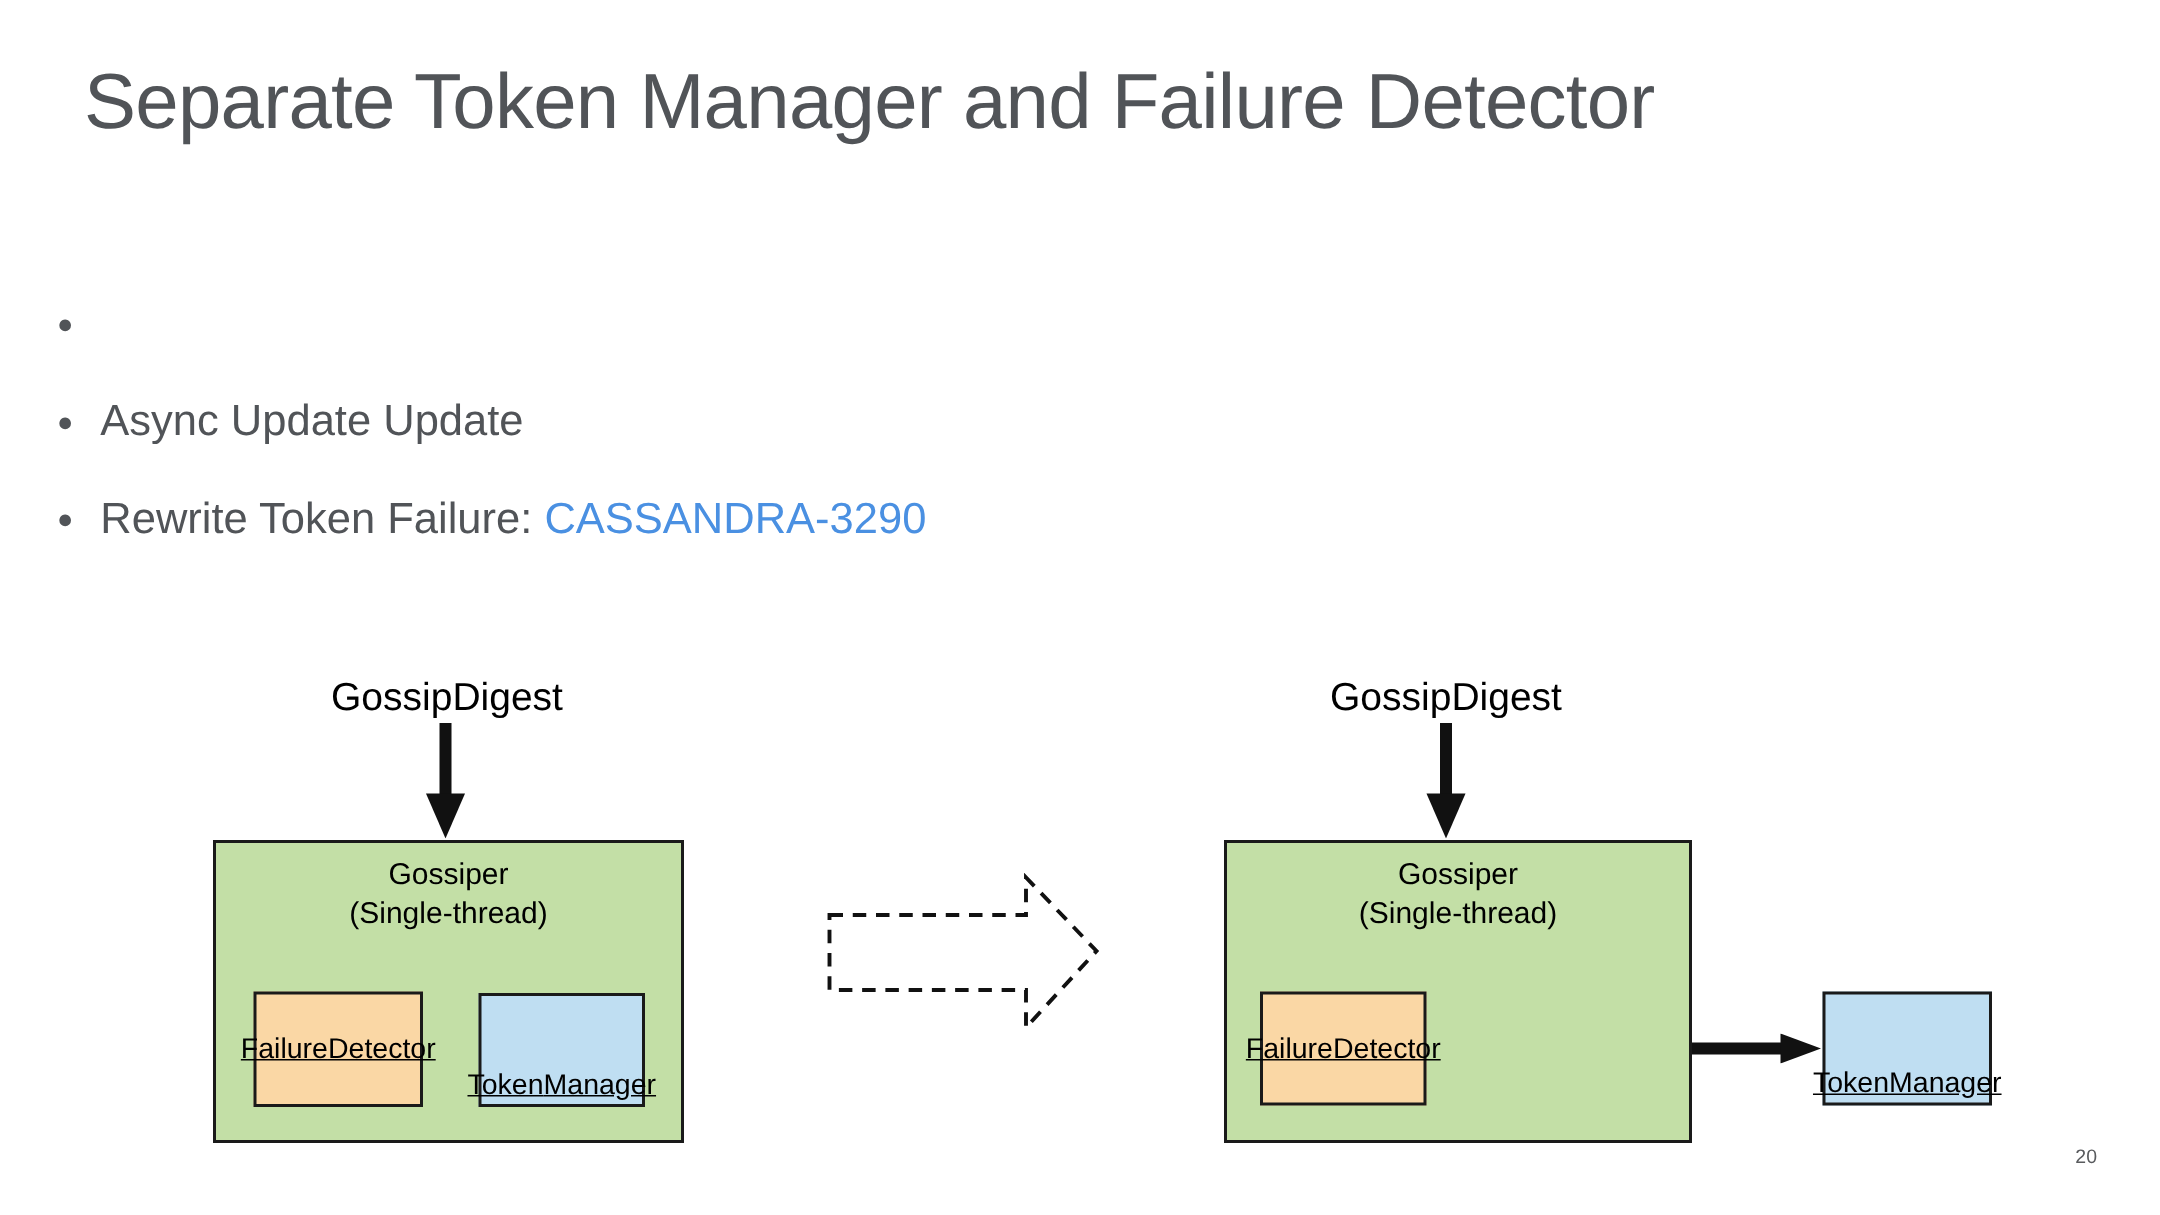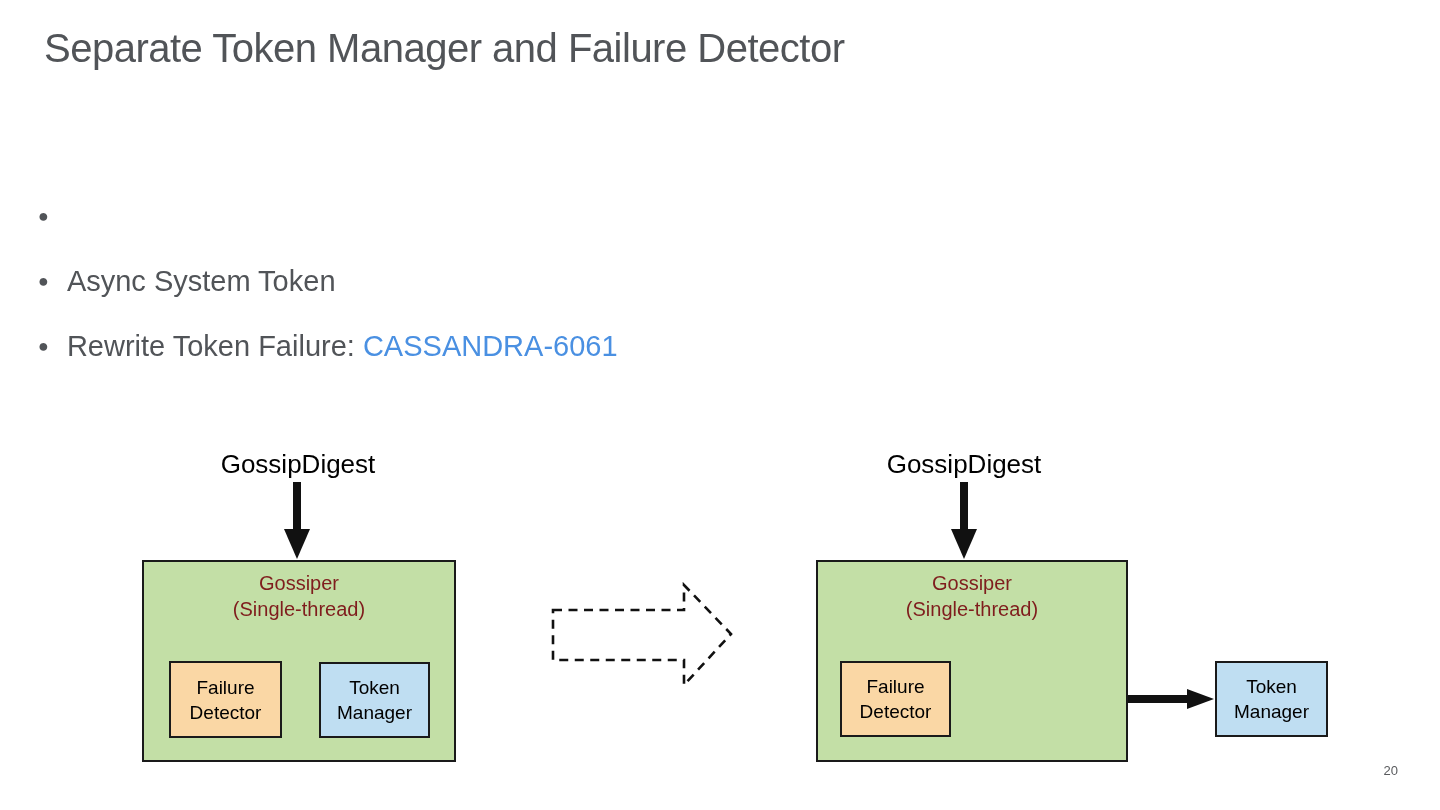--- a/index.html
+++ b/index.html
@@ -1,22 +1,22 @@
 <!DOCTYPE html>
 <html style="--title-text: #515458; --body-text: #515458; --link: #4a90e2; --gossiper-fill: #c3dfa6; --failure-fill: #fad7a5; --token-fill: #bfdef2; --diagram-border: #1a1a1a; --arrow: #111111;"><head>
 <meta charset="utf-8">
 <style>
   html,body{margin:0;padding:0;background:#fff;}
   .slide{
     position:relative;width:1440px;height:810px;background:#ffffff;
     font-family:"Liberation Sans","DejaVu Sans",sans-serif;overflow:hidden;
   }
   .title{
-    position:absolute;left:44px;top:26px;margin:0;
-    font-size:40px;font-weight:400;letter-spacing:-0.5px;
+    position:absolute;left:44px;top:26px;margin:12px;
+    font-size:52px;font-weight:400;letter-spacing:-0.5px;
     color:var(--title-text,#515458);white-space:nowrap;
   }
   .bullets{
     position:absolute;left:38px;top:198px;margin:0;padding:0;list-style:none;
   }
   .bullets li{
     display:flex;align-items:flex-start;gap:18px;
     font-size:29px;line-height:36px;color:var(--body-text,#515458);
     margin-bottom:29px;white-space:nowrap;
   }
@@ -32,55 +32,55 @@
     font-size:26px;line-height:24px;color:#000;white-space:nowrap;
   }
   .arrow-svg{position:absolute;display:block;}
   .green-box{
     position:absolute;box-sizing:border-box;
     background:var(--gossiper-fill,#c3dfa6);
     border:2px solid var(--diagram-border,#1a1a1a);
   }
   .green-title{
     position:absolute;left:0;right:0;top:8px;text-align:center;
-    font-size:20px;line-height:26px;color:#7f1d1d;
+    font-size:20px;line-height:26px;color:#000000;
   }
   .green-title span{display:block;}
   .inner-box{
     position:absolute;box-sizing:border-box;
     border:2px solid var(--diagram-border,#1a1a1a);
-    display:flex;flex-direction:column;align-items:center;justify-content:center;
-    font-size:19px;line-height:25px;color:#000;text-align:center;
+    display:flex;flex-direction:row;align-items:center;justify-content:center;
+    font-size:19px;line-height:25px;color:#000;text-align:center;text-decoration:underline;
   }
   .inner-box span{display:block;}
   .orange{background:var(--failure-fill,#fad7a5);}
-  .blue{background:var(--token-fill,#bfdef2);}
+  .blue{background:var(--token-fill,#bfdef2);align-items:flex-end;}
   .page-number{
     position:absolute;right:42px;top:763px;
     font-size:13px;font-weight:400;color:#595b5e;
   }
 </style>
 </head>
 <body>
 
 <div class="slide">
 
   <h1 class="title">Separate Token Manager and Failure Detector</h1>
 
   <ul class="bullets">
     <li>
       <span class="bullet-dot">●</span>
     </li>
     <li>
       <span class="bullet-dot">●</span>
-      <span>Async System Token</span>
+      <span>Async Update Update</span>
     </li>
     <li>
       <span class="bullet-dot">●</span>
-      <span><span>Rewrite Token Failure: </span><a class="link">CASSANDRA-6061</a></span>
+      <span><span>Rewrite Token Failure: </span><a class="link">CASSANDRA-3290</a></span>
     </li>
   </ul>
 
   <div class="gd-label" style="left:188px;top:452px;">GossipDigest</div>
 
   <svg class="arrow-svg" style="left:283px;top:482px;" width="28" height="77" viewBox="0 0 28 77">
     <rect x="10" y="0" width="8" height="50" fill="var(--arrow,#111)"></rect>
     <polygon points="1,47 27,47 14,77" fill="var(--arrow,#111)"></polygon>
   </svg>
 

